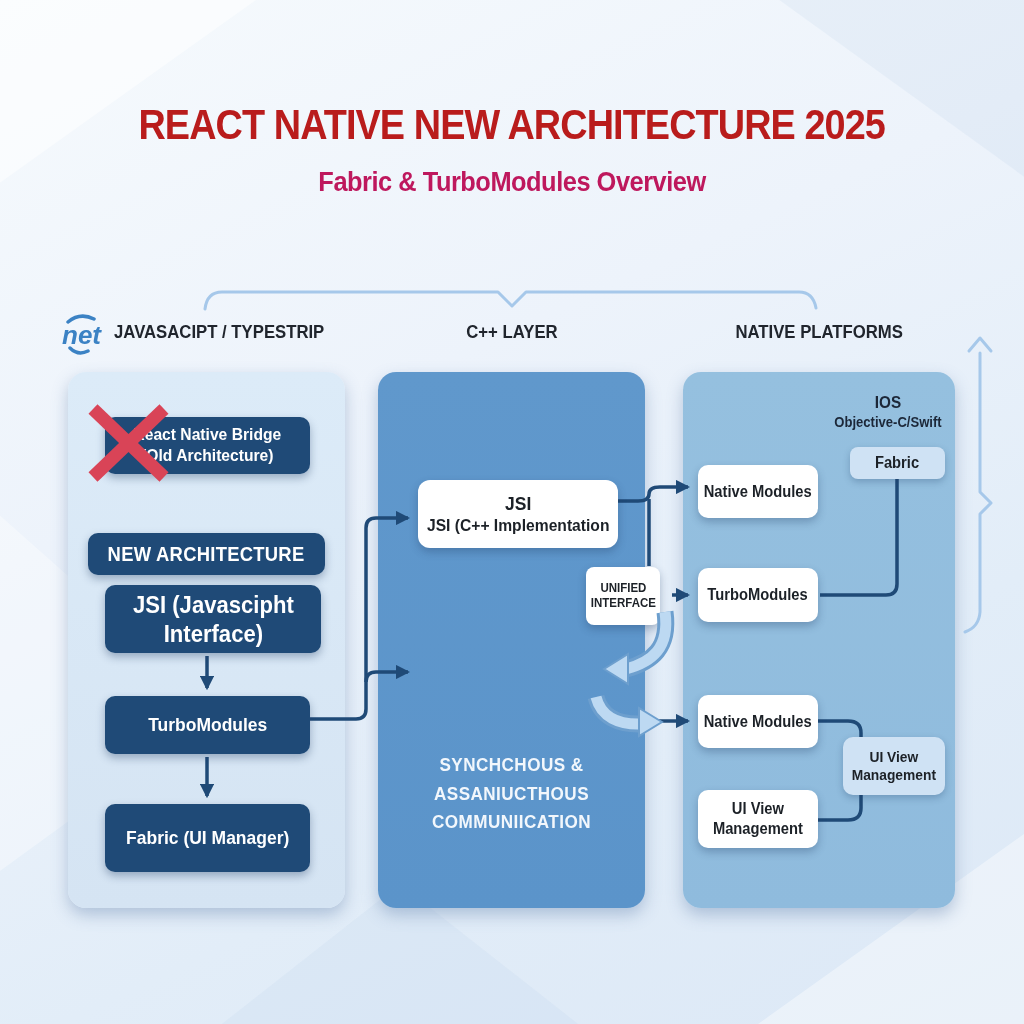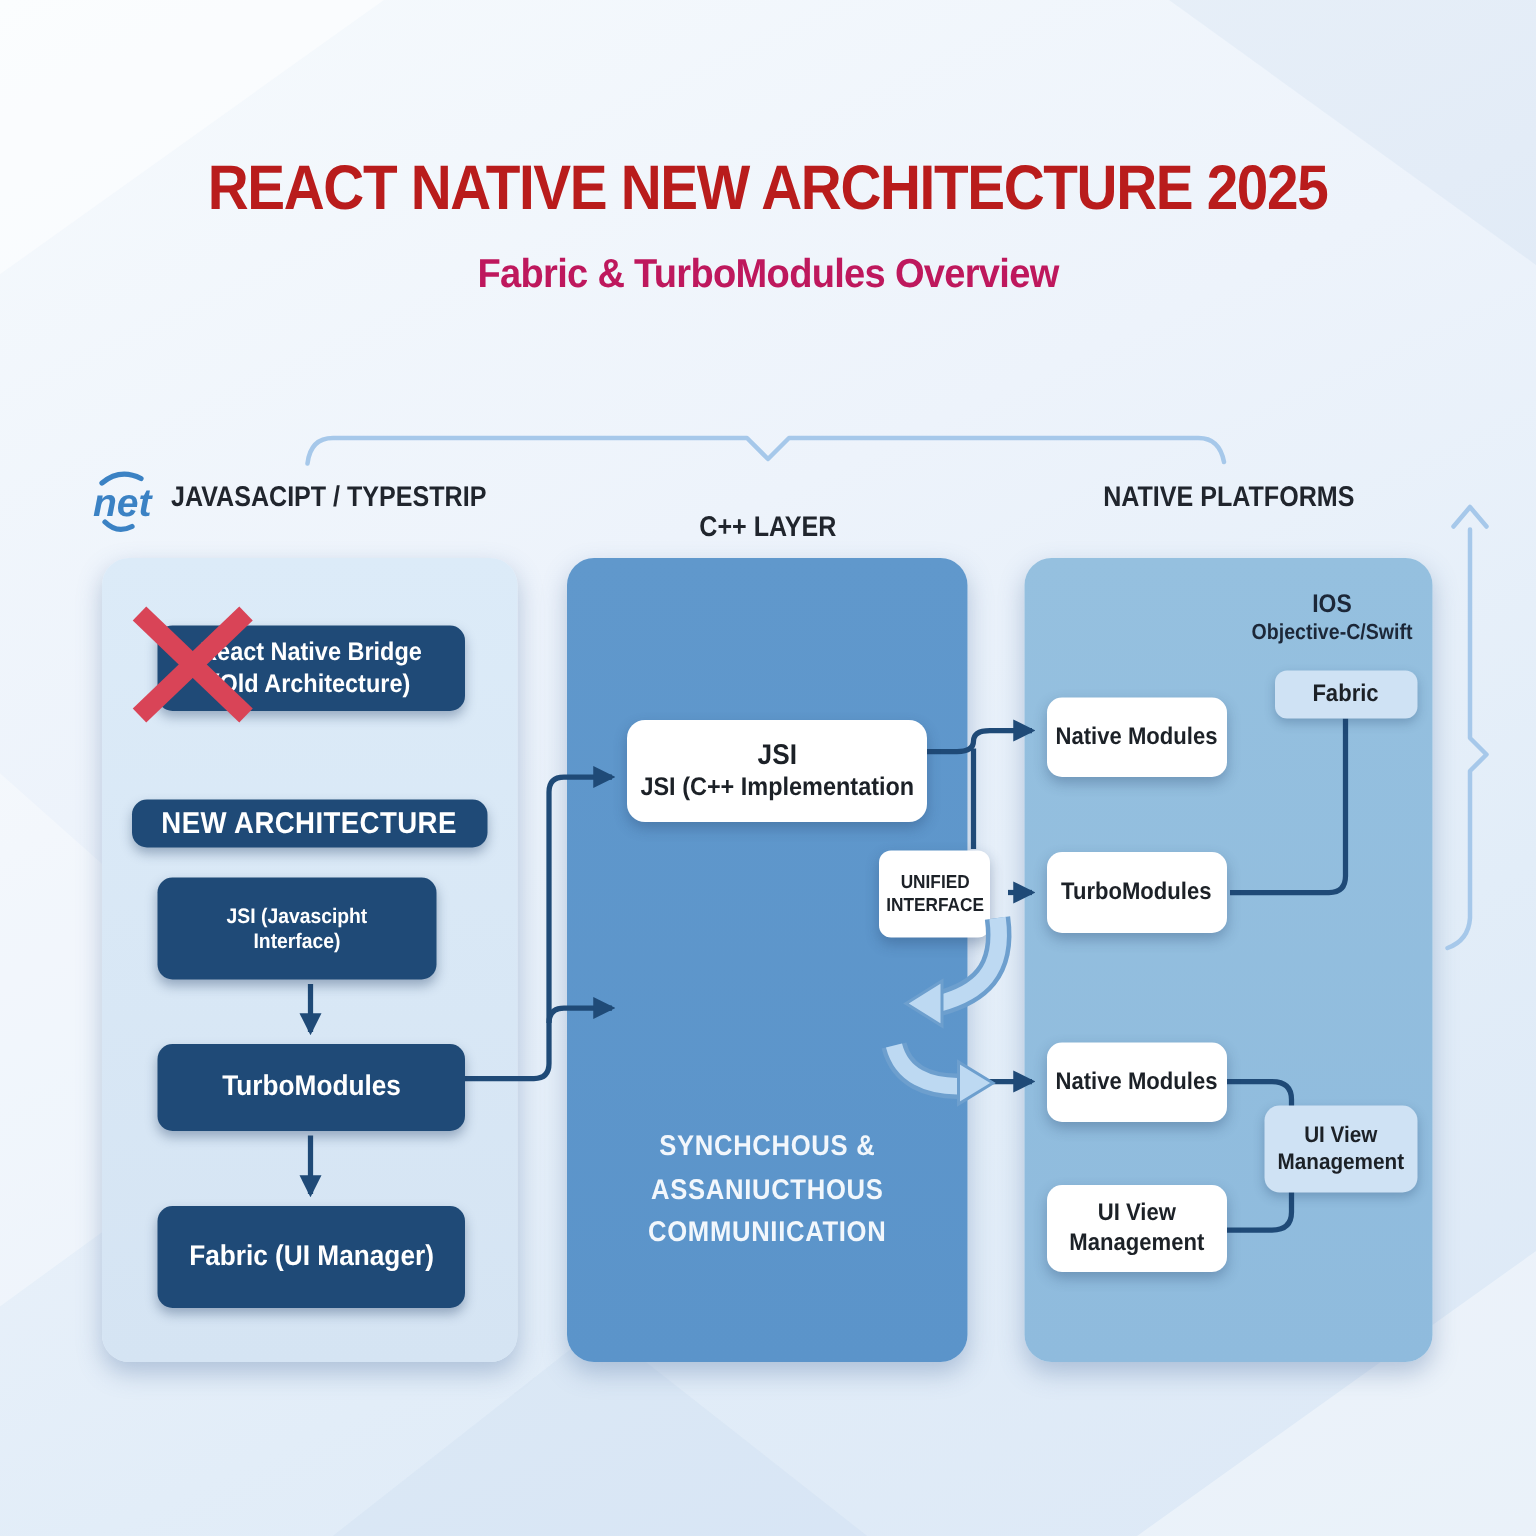--- a/index.html
+++ b/index.html
@@ -19,21 +19,21 @@
   .subtitle{
     position:absolute;left:0;right:0;top:167px;text-align:center;
     font-size:27px;font-weight:600;color:#be185d;letter-spacing:-.5px;
   }
   .subtitle span{display:inline-block;transform:scaleX(.94);}
   
   .colhead{position:absolute;top:321px;font-size:19px;font-weight:700;color:#20252d;}
   .colhead span{display:inline-block;transform:scaleX(.88);}
   .head-js{left:114px;}
   .head-js span{transform-origin:left center;}
-  .head-cpp{left:378px;width:267px;text-align:center;margin-top:20px;}
+  .head-cpp{left:378px;width:267px;text-align:center;}
   .head-native{left:683px;width:272px;text-align:center;}
   .logo{position:absolute;left:58px;top:310px;width:50px;height:48px;}
   
   .panel{position:absolute;top:372px;height:536px;border-radius:18px;z-index:1;
          box-shadow:0 7px 16px rgba(110,140,180,.45);}
   .panel-left{left:68px;width:277px;background:linear-gradient(180deg,#dcebf8,#d5e4f3);}
   .panel-mid{left:378px;width:267px;background:linear-gradient(180deg,#6098cc,#5b94ca);}
   .panel-right{left:683px;width:272px;background:linear-gradient(180deg,#95c0df,#8fbbdd);}
   
   .box{position:absolute;z-index:10;display:flex;align-items:center;justify-content:center;
@@ -78,24 +78,24 @@
   <div class="colhead head-cpp"><span>C++ LAYER</span></div>
   <div class="colhead head-native"><span>NATIVE PLATFORMS</span></div>
 
   <div class="panel panel-left"></div>
   <div class="panel panel-mid"></div>
   <div class="panel panel-right"></div>
 
   <div class="box navy" style="left:105px;top:417px;width:205px;height:57px;font-size:17px;">
     <span class="lbl"><span>React Native Bridge</span><br><span>(Old Architecture)</span></span>
   </div>
-  <div class="box navy" style="left:88px;top:533px;width:237px;height:32px;font-size:20px;letter-spacing:.3px;">
+  <div class="box navy" style="left:88px;top:533px;width:237px;height:42px;font-size:20px;letter-spacing:.3px;">
     <span class="lbl">NEW ARCHITECTURE</span>
   </div>
-  <div class="box navy" style="left:105px;top:585px;width:186px;height:68px;font-size:14px;">
+  <div class="box navy" style="left:105px;top:585px;width:216px;height:68px;font-size:24px;">
     <span class="lbl"><span>JSI (Javascipht</span><br><span>Interface)</span></span>
   </div>
   <div class="box navy" style="left:105px;top:696px;width:205px;height:58px;font-size:19px;">
     <span class="lbl">TurboModules</span>
   </div>
   <div class="box navy" style="left:105px;top:804px;width:205px;height:68px;font-size:19px;">
     <span class="lbl">Fabric (UI Manager)</span>
   </div>
 
   <div class="box white" style="left:418px;top:480px;width:200px;height:68px;font-size:17px;border-radius:12px;">

